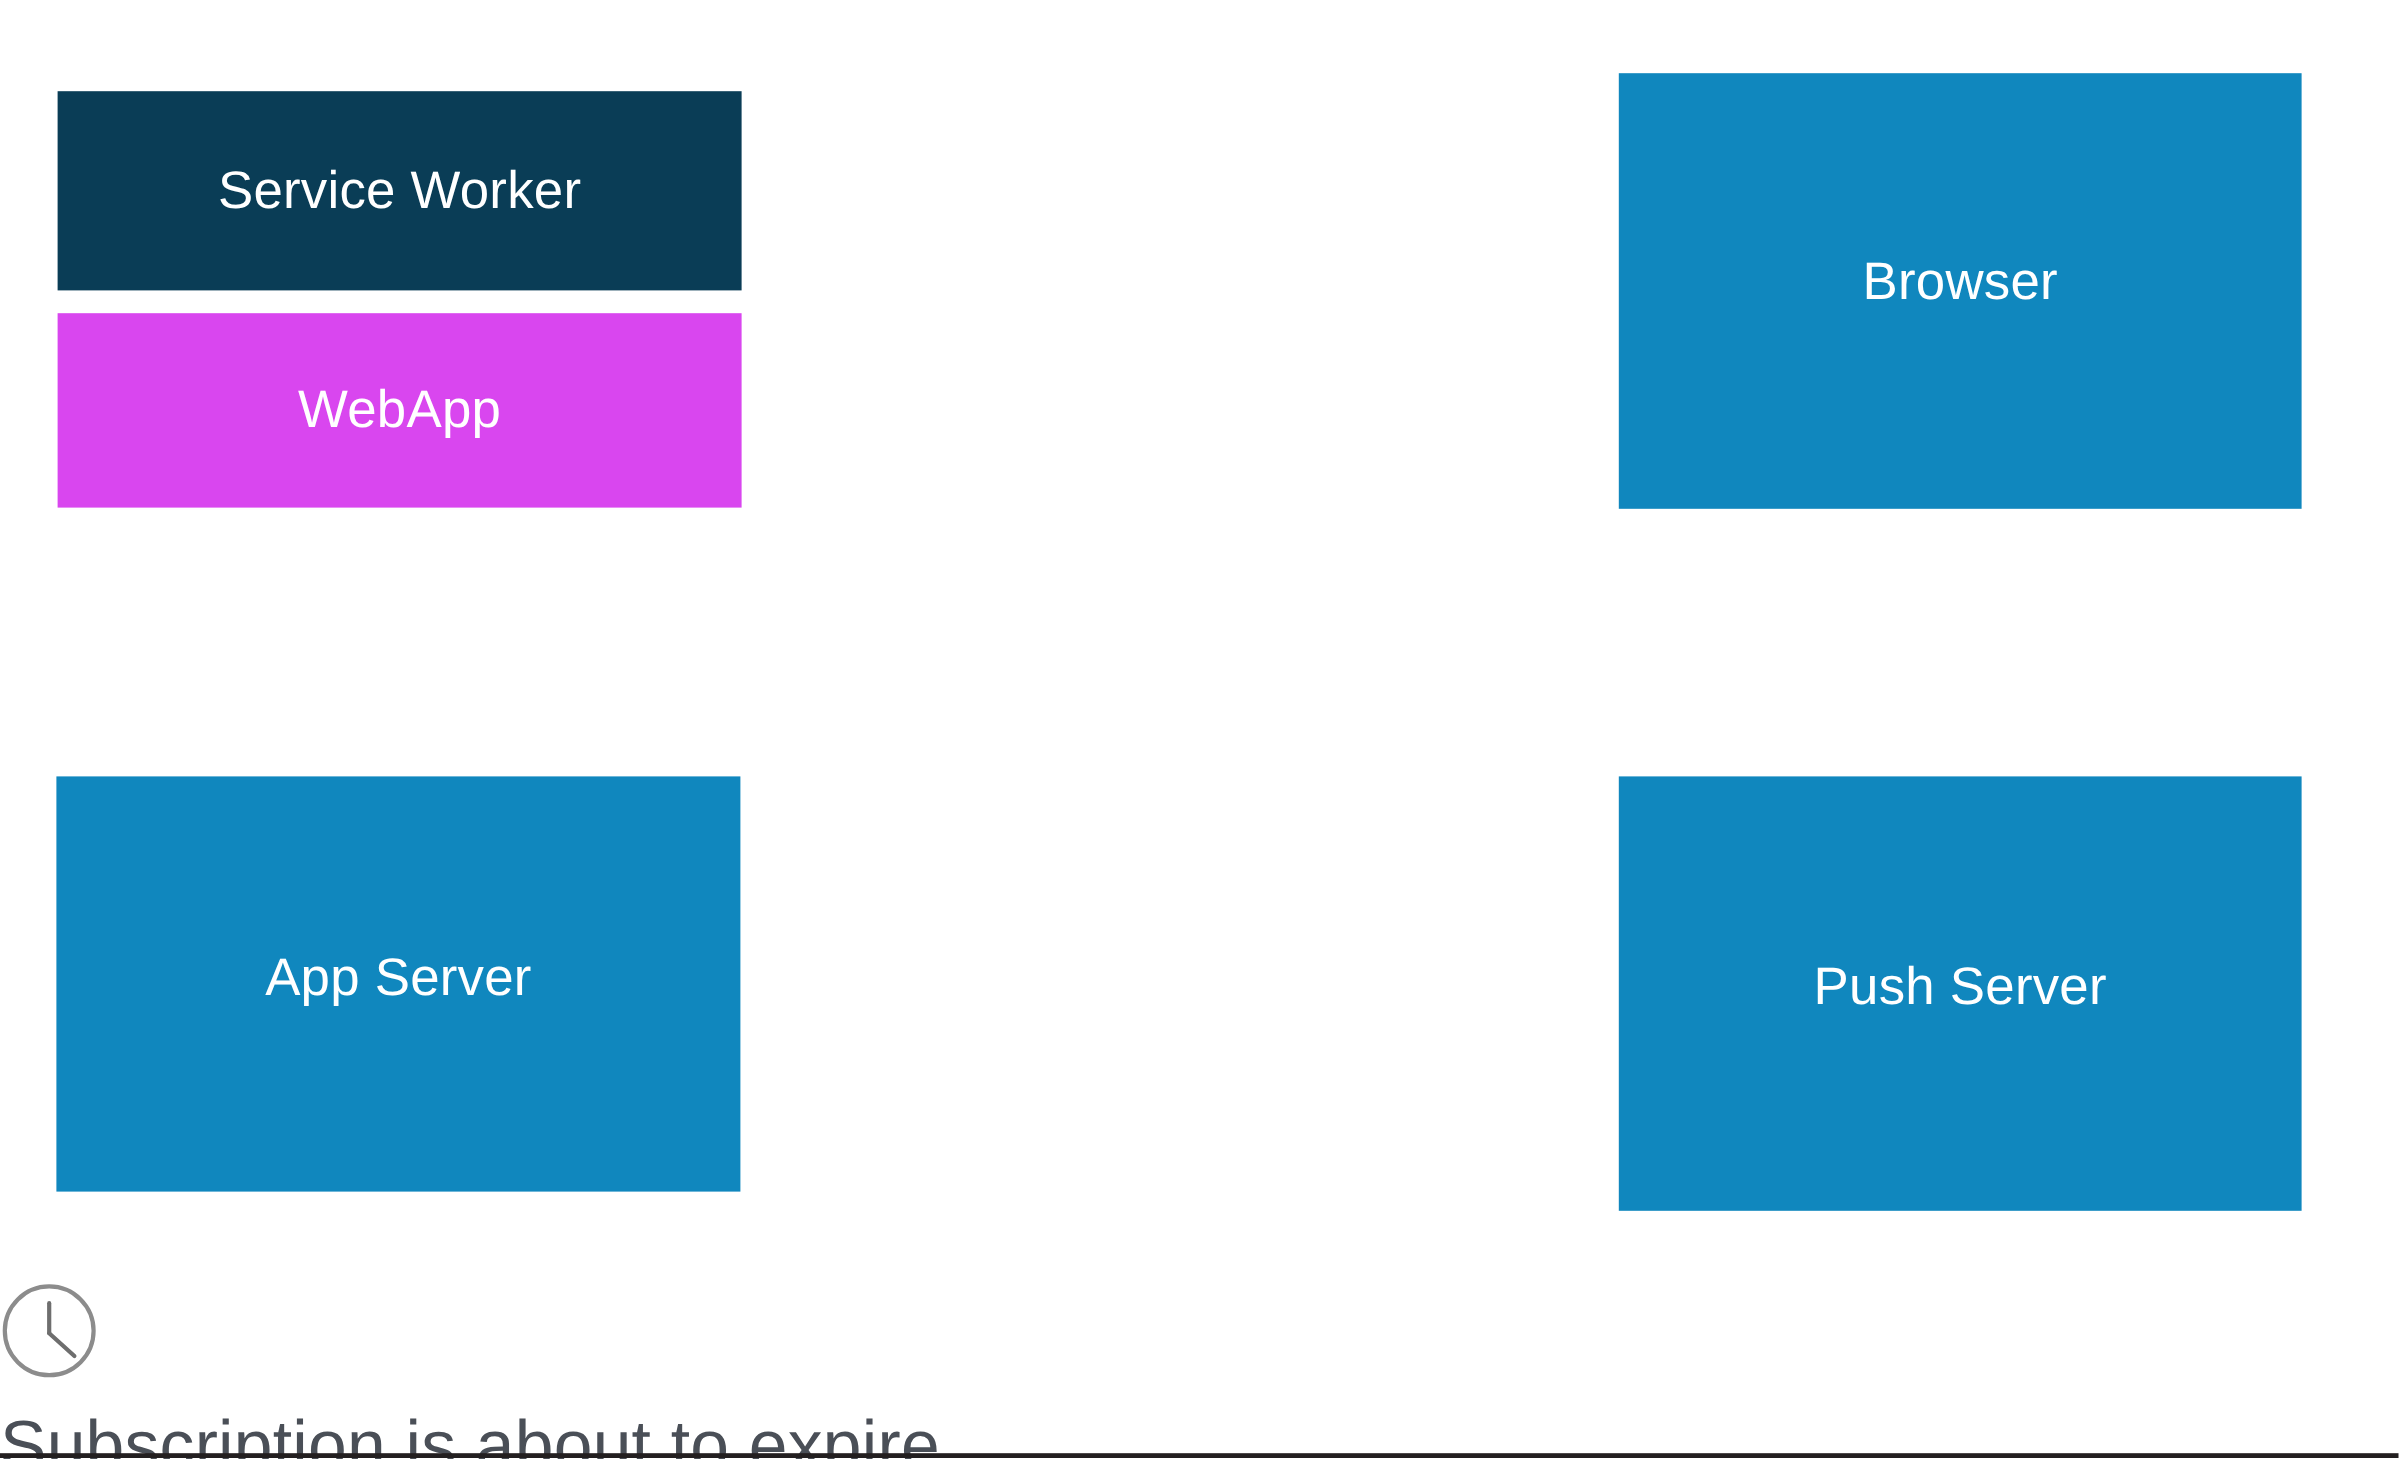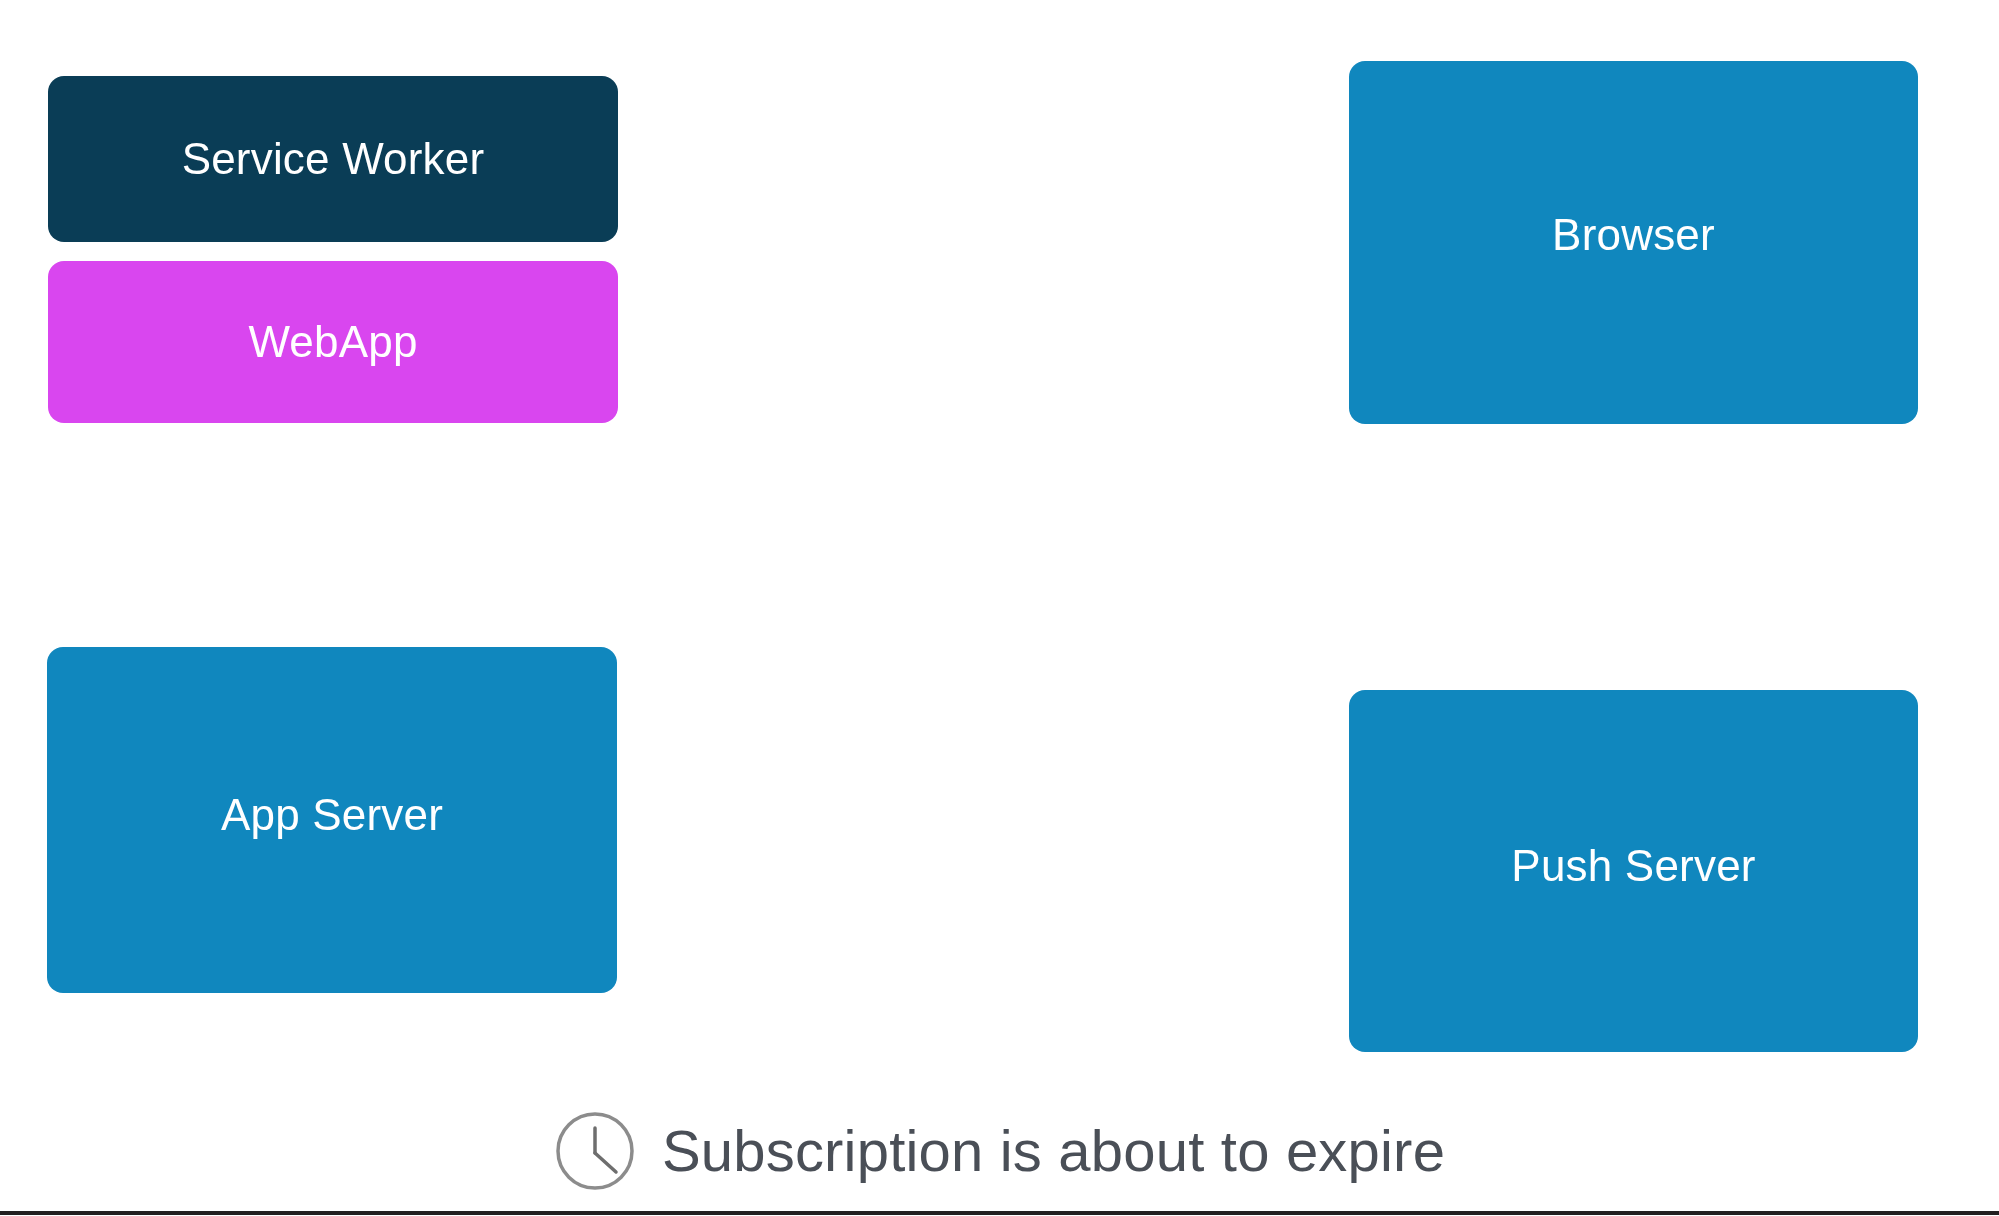--- a/index.html
+++ b/index.html
@@ -24,21 +24,20 @@
     box-sizing: border-box;
     display: flex;
     align-items: center;
     justify-content: center;
     color: #ffffff;
     font-weight: 400;
     letter-spacing: 0.2px;
     line-height: 1;
     text-align: center;
     user-select: none;
-    border-radius: 16px;
   }
   .node-label {
     display: block;
     white-space: nowrap;
   }
 
   
   #node-service-worker {
     left: 48px;  top: 76px;
     width: 570px; height: 166px;
@@ -61,38 +60,37 @@
     left: 47px;  top: 647px;
     width: 570px; height: 346px;
     background: #1087BE;
     font-size: 44px;
   }
   #node-push-server {
     left: 1349px; top: 647px;
     width: 569px; height: 362px;
     background: #1087BE;
     font-size: 44px;
-    margin-top: 43px;
   }
   
   #node-browser .node-label      { transform: translateY(-8px); }
   #node-app-server .node-label   { transform: translateY(-5px); }
   #node-push-server .node-label  { transform: translateY(-5px); }
 
   
   #caption {
     position: absolute;
     left: 0;
     right: 0;
     top: 1096px;
     height: 110px;
     display: flex;
-    align-items: center;
     justify-content: center;
     gap: 26px;
+    flex-direction: column;
   }
   #caption-icon {
     flex: 0 0 auto;
     width: 82px;
     height: 82px;
     display: block;
   }
   #caption-text {
     font-size: 58px;
     color: #4A4F57;

